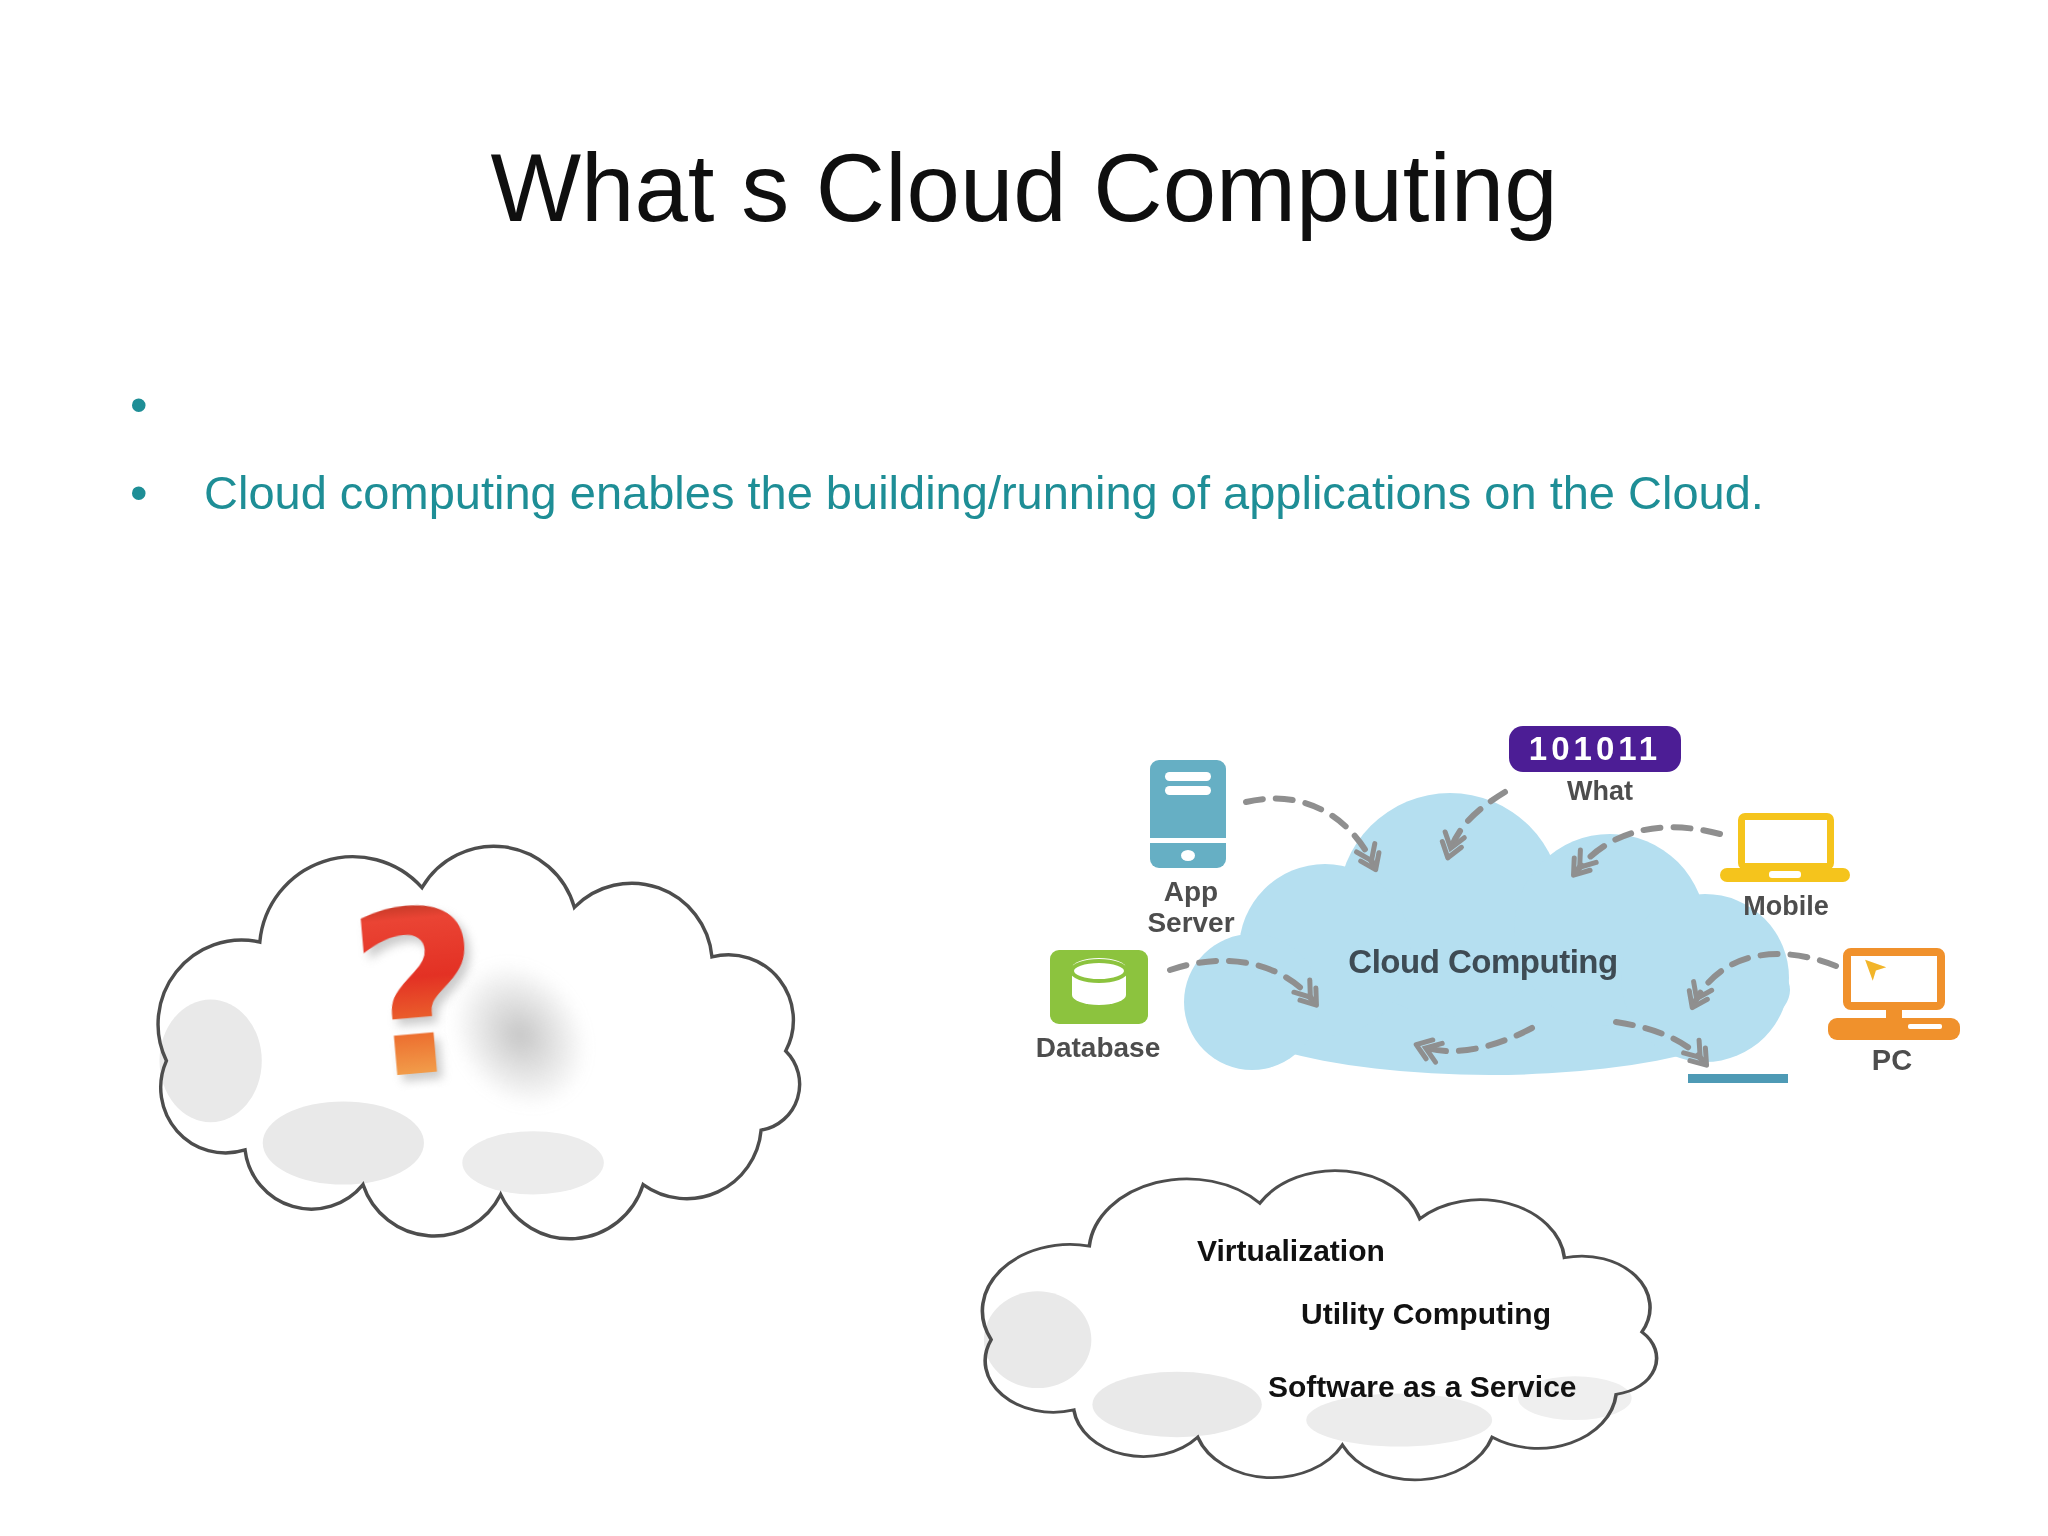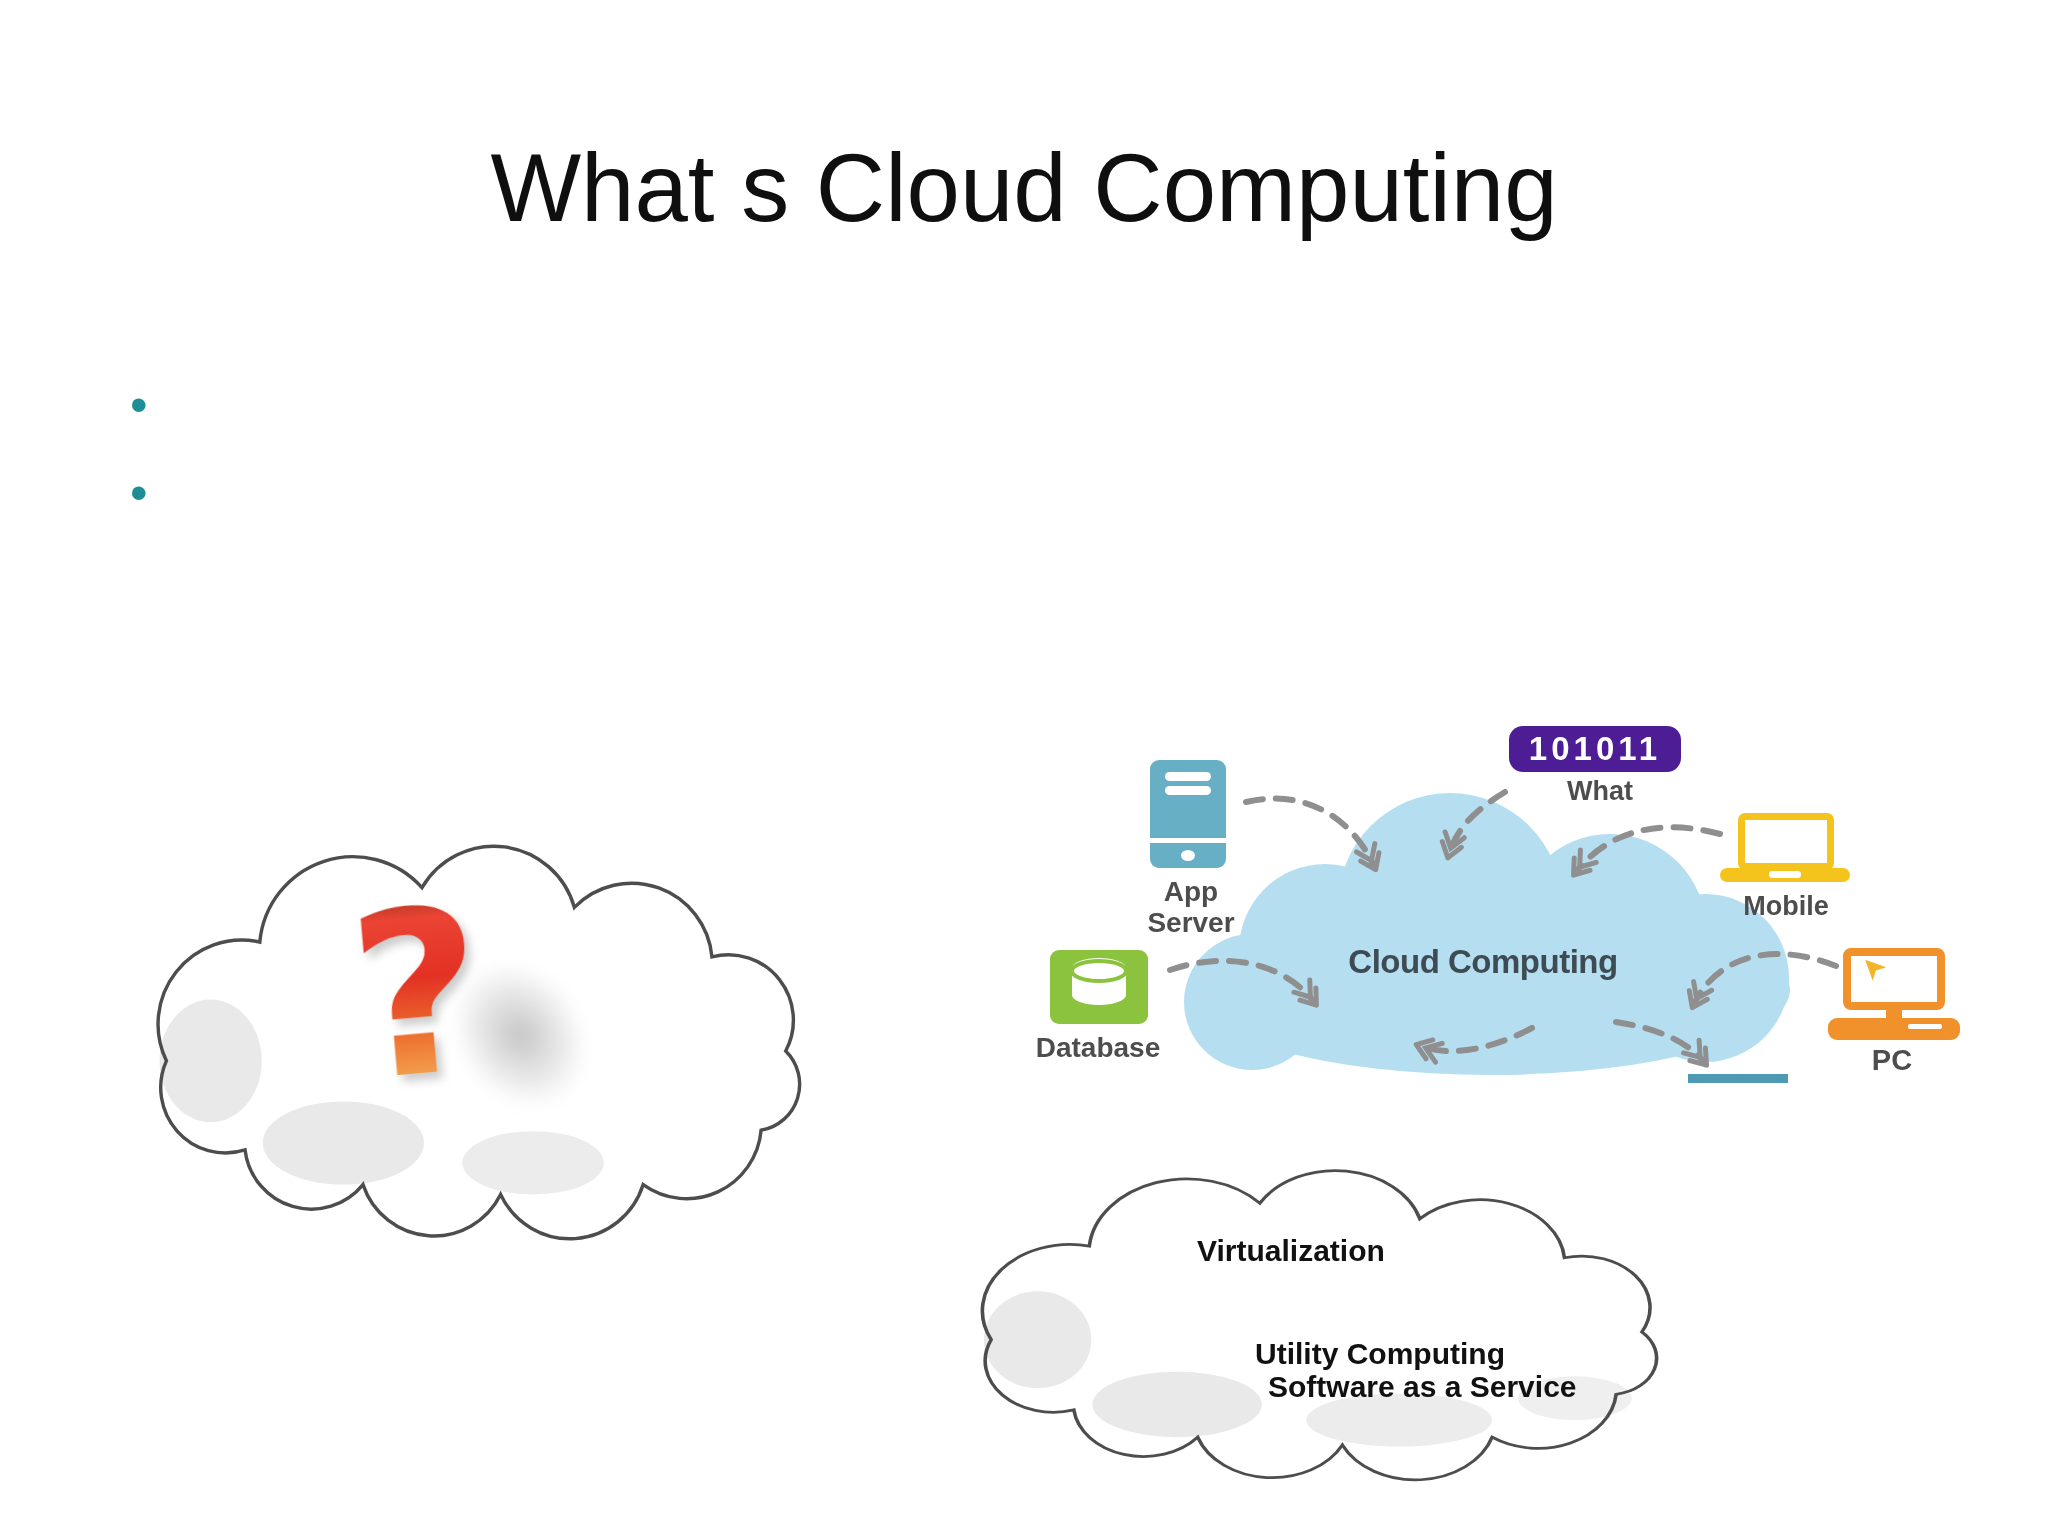--- a/index.html
+++ b/index.html
@@ -49,21 +49,21 @@
   .lbl-database{left:1013px;top:1032px;width:170px;font-size:28px;}
   .lbl-code{left:1540px;top:776px;width:120px;font-size:27px;}
   .lbl-mobile{left:1716px;top:891px;width:140px;font-size:27px;}
   .lbl-pc{left:1842px;top:1044px;width:100px;font-size:29px;}
   .lbl-cloud{
     position:absolute;left:1333px;top:943px;width:300px;text-align:center;
     font-weight:bold;font-size:33px;letter-spacing:-.5px;color:#3e4b54;
   }
   .svc{position:absolute;font-weight:bold;color:#111;font-size:30px;}
   .svc-1{left:1197px;top:1234px;}
-  .svc-2{left:1255px;top:1297px;margin-top:40px;}
+  .svc-2{left:1301px;top:1297px;}
   .svc-3{left:1268px;top:1370px;}
 
   
   .appserver{
     position:absolute;left:1150px;top:760px;width:76px;height:108px;
     background:#66afc4;border-radius:9px;
   }
   .appserver .bar{position:absolute;left:15px;right:15px;height:9px;background:#fff;border-radius:5px;}
   .bar1{top:12px;}.bar2{top:26px;}
   .appserver .sep{position:absolute;left:0;right:0;top:78px;height:5px;background:#fff;}
@@ -170,20 +170,21 @@
 </svg>
 
 <div class="title">What s Cloud Computing</div>
 
 <div class="bullets">
   <div class="bullet-item">
     <span class="bullet-marker">•</span>
   </div>
   <div class="bullet-item">
     <span class="bullet-marker">•</span>
+    <div class="bullet-text">Cloud computing enables the building/running of applications on the Cloud.</div>
   </div>
 </div>
 
 <div class="qshadow"></div>
 <div class="qmark">?</div>
 
 <div class="appserver">
   <div class="bar bar1"></div>
   <div class="bar bar2"></div>
   <div class="sep"></div>

